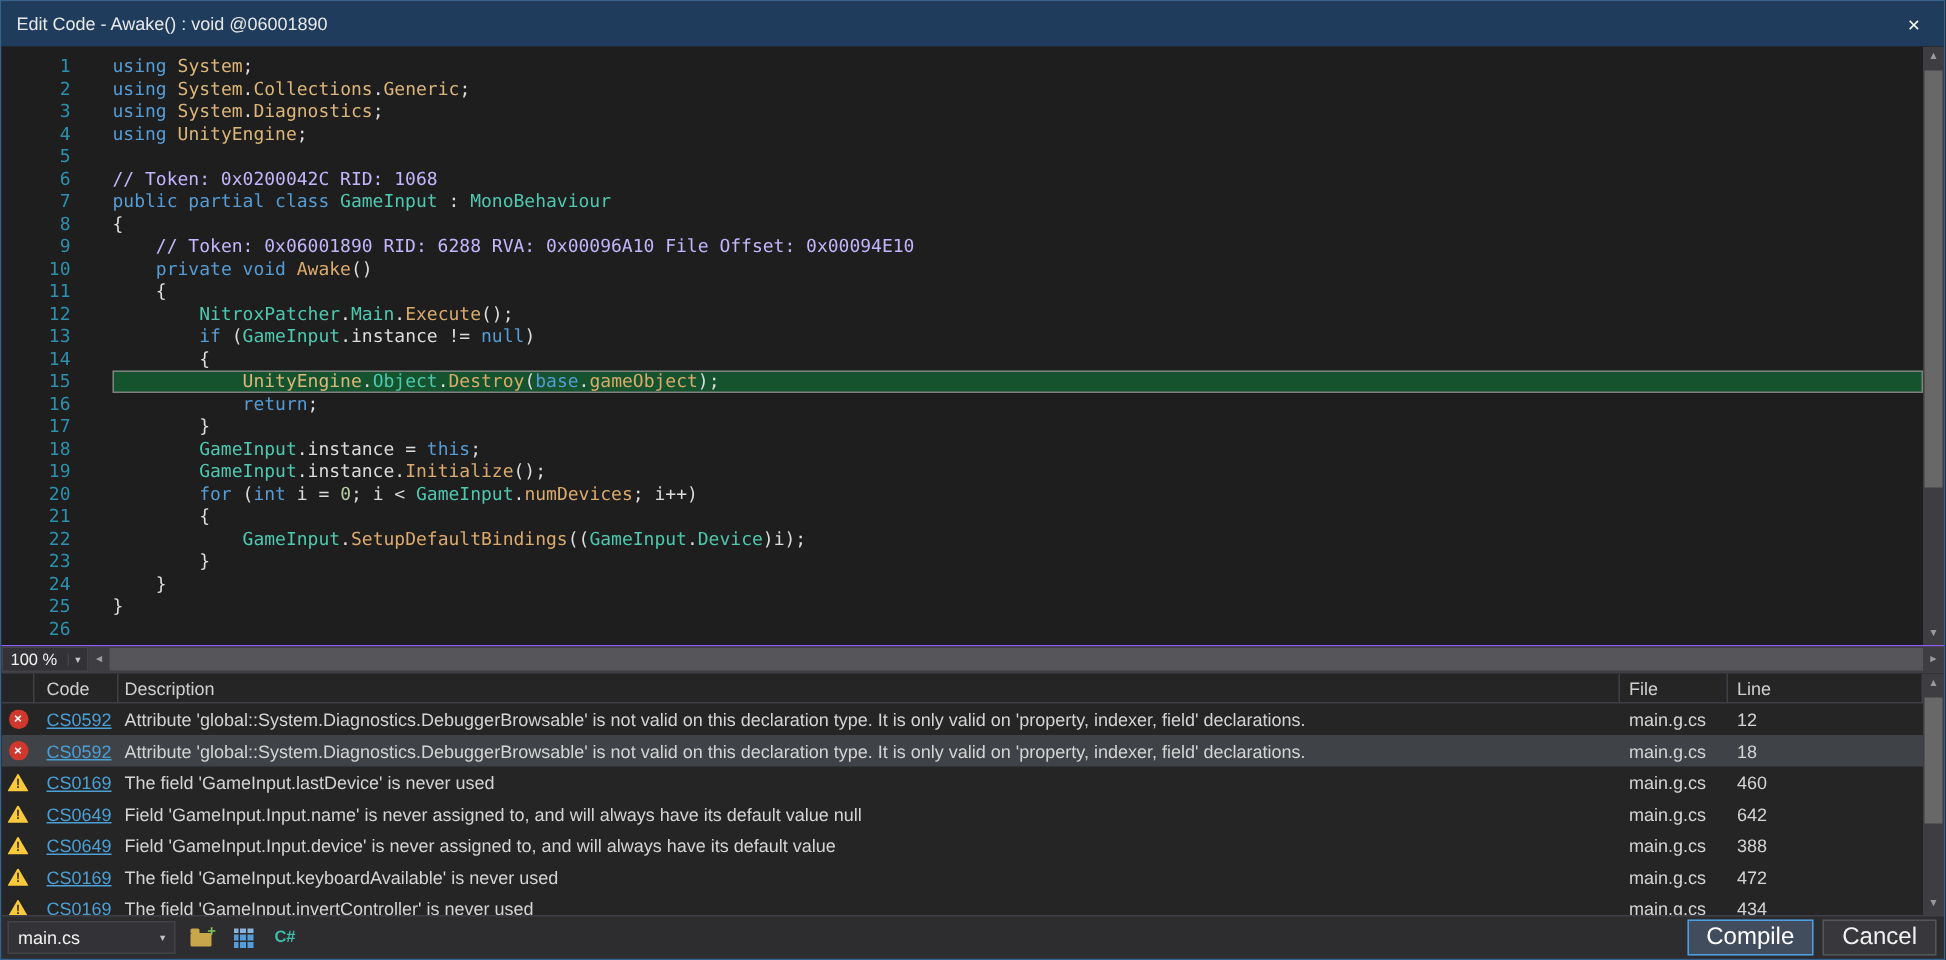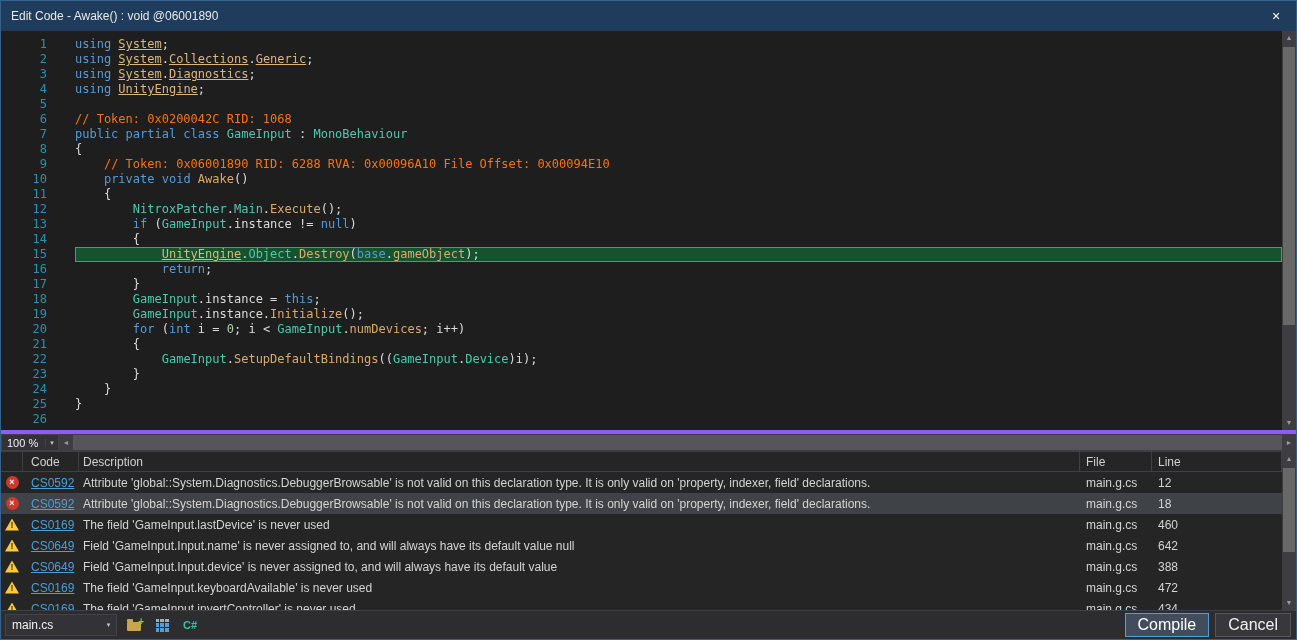--- a/index.html
+++ b/index.html
@@ -19,39 +19,39 @@
   .editor-wrap { flex: 0 0 399px; position: relative; background: #1e1e1e; overflow: hidden; }
   .code-area { position: absolute; top: 0; left: 0; right: 14px; bottom: 0; padding-top: 6px;
                font-family: "DejaVu Sans Mono", monospace; font-size: 12px; line-height: 15px;
                overflow: hidden; }
   .code-line { display: flex; white-space: pre; height: 15px; }
   .line-num { flex: 0 0 58px; text-align: right; padding-right: 12px; margin-right: 16px;
               color: #2b91af; }
   .line-code { flex: 1; color: #dcdcdc; }
   .caret-line .line-code { outline: 1px solid #7f7f7f; outline-offset: -1px; background: #14532d; }
   .tok-kw { color: #569cd6; }
-  .tok-ns { color: #dcb67a; text-decoration: underline; }
+  .tok-ns { color: #dcb67a; }
   .tok-ty { color: #4ec9b0; }
   .tok-me { color: #dcaa6d; }
   .tok-fd { color: #dcdcdc; }
-  .tok-cm { color: #f97316; margin-top: 44px; }
+  .tok-cm { color: #c4b5fd; margin-top: 44px; }
   .tok-nu { color: #b5cea8; }
   .tok-pl { color: #dcdcdc; }
 
   
   .v-scroll { position: absolute; top: 0; right: 0; bottom: 0; width: 14px; background: #3e3e42; }
   .v-scroll .arr { position: absolute; left: 0; width: 14px; height: 14px; color: #999;
                    font-size: 7px; line-height: 14px; text-align: center; }
   .v-scroll .arr.up { top: 0; }
   .v-scroll .arr.down { bottom: 0; }
   .v-scroll .thumb { position: absolute; left: 1px; right: 1px; background: #686868; }
   .editor-thumb { top: 16px; height: 278px; }
   .panel-thumb { top: 16px; height: 84px; }
 
-  .zoom-bar { flex: 0 0 18px; background: #2d2d30; border-top: 4px solid #8b5cf6;
+  .zoom-bar { flex: 0 0 18px; background: #2d2d30; border-top: 1px solid #8b5cf6;
               display: flex; align-items: stretch; }
   .zoom-combo { flex: 0 0 58px; display: flex; align-items: center; background: #333337;
                 border: 1px solid #434346; color: #f1f1f1; font-size: 11px; }
   .zoom-combo .zoom-text { flex: 1; padding-left: 5px; }
   .zoom-combo .combo-arr { width: 13px; text-align: center; font-size: 7px; color: #c5c5c5;
                            border-left: 1px solid #434346; }
   .h-scroll { flex: 1; display: flex; background: #3e3e42; }
   .h-scroll .arr { width: 14px; color: #999; font-size: 7px; line-height: 17px; text-align: center; }
   .h-thumb { flex: 1; margin: 1px 0; background: #55555a; }
 

